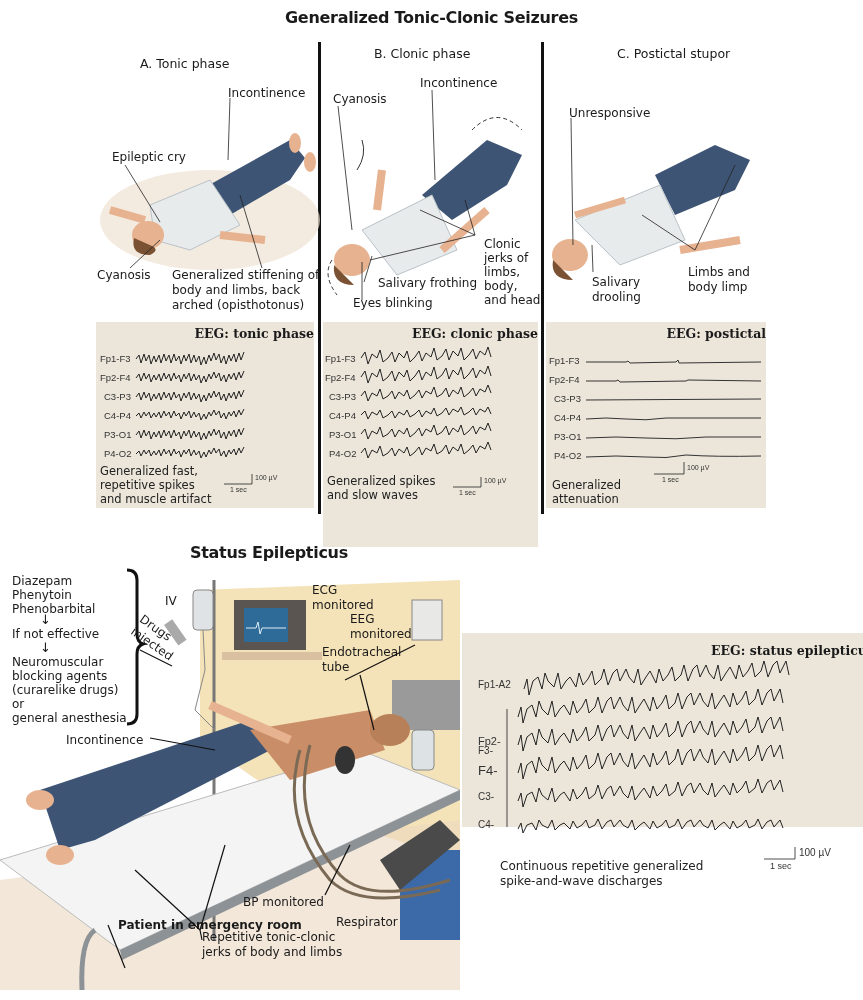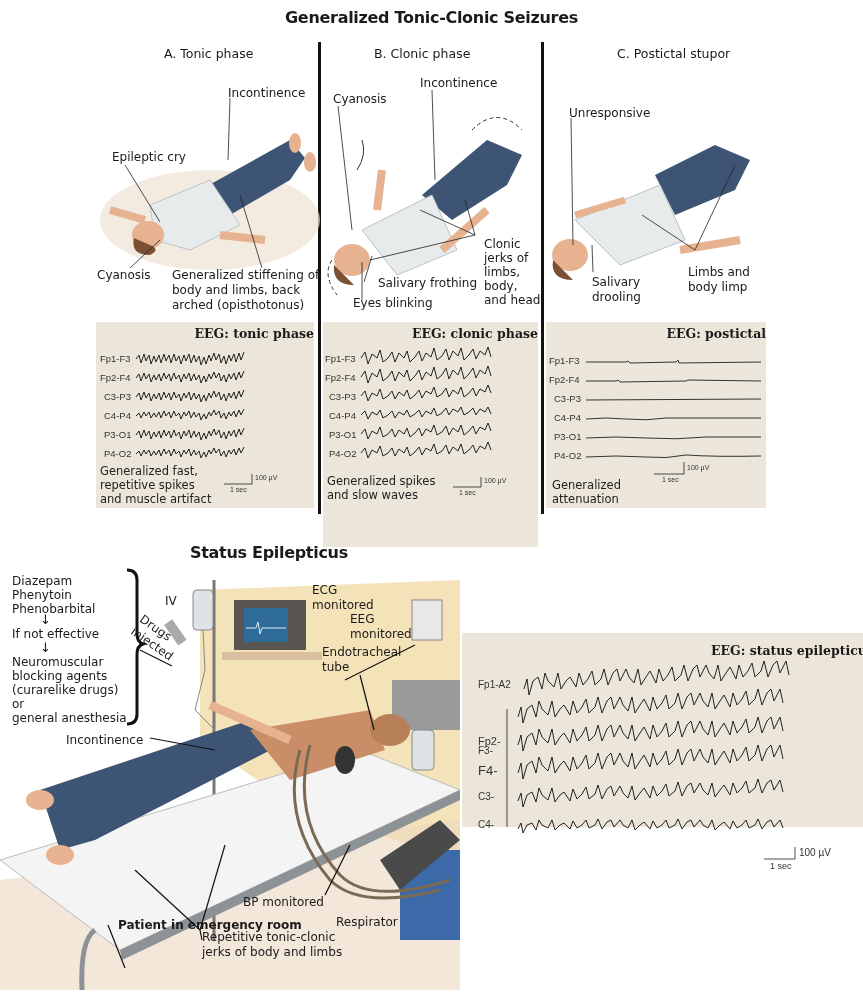--- a/index.html
+++ b/index.html
@@ -15,21 +15,21 @@
   .ch-label { position:absolute; font-family:"Liberation Sans", sans-serif; font-size:9.5px; color:#333; white-space:nowrap; }
   .caption { position:absolute; font-family:"DejaVu Sans", sans-serif; font-size:11.5px; line-height:14px; white-space:pre; color:#222; }
   .scale-lbl { position:absolute; font-family:"Liberation Sans", sans-serif; font-size:7px; color:#333; white-space:nowrap; }
   svg { position:absolute; overflow:visible; }
 </style>
 </head>
 <body>
 
 <div class="abs title" style="left:0;width:863px;top:8px;text-align:center;">Generalized Tonic-Clonic Seizures</div>
 
-<div class="abs subtitle" style="left:140px;top:46px;margin-left:24px;">A. Tonic phase</div>
+<div class="abs subtitle" style="left:140px;top:56px;">A. Tonic phase</div>
 <div class="abs subtitle" style="left:374px;top:46px;">B. Clonic phase</div>
 <div class="abs subtitle" style="left:617px;top:46px;">C. Postictal stupor</div>
 
 <div class="abs divider" style="left:318px;top:42px;height:472px;"></div>
 <div class="abs divider" style="left:541px;top:42px;height:472px;"></div>
 
 <svg style="left:90px;top:110px;" width="225" height="190">
   <ellipse cx="120" cy="110" rx="110" ry="50" fill="#efe3d3" opacity="0.7"></ellipse>
   <path d="M110 80 L200 30 L215 48 L200 70 L140 105 Z" fill="#3d5474"></path>
   <path d="M60 95 L120 70 L150 115 L100 140 L65 130 Z" fill="#e8ebec" stroke="#b9c2c8"></path>
@@ -288,18 +288,20 @@
   <svg style="left:56px;top:42px;" width="316" height="170">
     <g stroke="#222" stroke-width="1" fill="none">
       <path d="M6 14 l3 -10 l2 16 l4 -14 l5 -4 l4 12 l3 -16 l3 8 l6 6 l4 -14 l3 16 l5 -8 l4 -4 l6 10 l3 -14 l4 12 l5 -6 l4 -8 l3 14 l6 -6 l3 -10 l4 16 l5 -12 l4 -4 l3 12 l6 -12 l3 8 l5 6 l4 -14 l3 16 l5 -8 l4 -6 l6 12 l3 -14 l4 12 l5 -6 l4 -8 l3 14 l6 -6 l3 -10 l4 16 l5 -12 l4 -4 l3 12 l6 -12 l3 8 l5 6 l4 -14 l3 16 l5 -8 l4 -6 l6 12 l3 -14 l4 12 l5 -6 l4 -8 l3 14 l6 -6 l3 -10 l4 16 l5 -12 l4 -4 l3 12 l6 -12 l3 14"></path>
       <path d="M0 42 l3 -10 l2 16 l4 -14 l5 -4 l4 12 l3 -16 l3 8 l6 6 l4 -14 l3 16 l5 -8 l4 -4 l6 10 l3 -14 l4 12 l5 -6 l4 -8 l3 14 l6 -6 l3 -10 l4 16 l5 -12 l4 -4 l3 12 l6 -12 l3 8 l5 6 l4 -14 l3 16 l5 -8 l4 -6 l6 12 l3 -14 l4 12 l5 -6 l4 -8 l3 14 l6 -6 l3 -10 l4 16 l5 -12 l4 -4 l3 12 l6 -12 l3 8 l5 6 l4 -14 l3 16 l5 -8 l4 -6 l6 12 l3 -14 l4 12 l5 -6 l4 -8 l3 14 l6 -6 l3 -10 l4 16 l5 -12 l4 -4 l3 12 l6 -12 l3 14"></path>
       <path d="M0 70 l3 -10 l2 16 l4 -14 l5 -4 l4 12 l3 -16 l3 8 l6 6 l4 -14 l3 16 l5 -8 l4 -4 l6 10 l3 -14 l4 12 l5 -6 l4 -8 l3 14 l6 -6 l3 -10 l4 16 l5 -12 l4 -4 l3 12 l6 -12 l3 8 l5 6 l4 -14 l3 16 l5 -8 l4 -6 l6 12 l3 -14 l4 12 l5 -6 l4 -8 l3 14 l6 -6 l3 -10 l4 16 l5 -12 l4 -4 l3 12 l6 -12 l3 8 l5 6 l4 -14 l3 16 l5 -8 l4 -6 l6 12 l3 -14 l4 12 l5 -6 l4 -8 l3 14 l6 -6 l3 -10 l4 16 l5 -12 l4 -4 l3 12 l6 -12 l3 14"></path>
       <path d="M0 98 l3 -10 l2 16 l4 -14 l5 -4 l4 12 l3 -16 l3 8 l6 6 l4 -14 l3 16 l5 -8 l4 -4 l6 10 l3 -14 l4 12 l5 -6 l4 -8 l3 14 l6 -6 l3 -10 l4 16 l5 -12 l4 -4 l3 12 l6 -12 l3 8 l5 6 l4 -14 l3 16 l5 -8 l4 -6 l6 12 l3 -14 l4 12 l5 -6 l4 -8 l3 14 l6 -6 l3 -10 l4 16 l5 -12 l4 -4 l3 12 l6 -12 l3 8 l5 6 l4 -14 l3 16 l5 -8 l4 -6 l6 12 l3 -14 l4 12 l5 -6 l4 -8 l3 14 l6 -6 l3 -10 l4 16 l5 -12 l4 -4 l3 12 l6 -12 l3 14"></path>
       <path d="M0 126 l3 -8 l2 14 l4 -12 l5 -3 l4 10 l3 -14 l3 7 l6 5 l4 -12 l3 14 l5 -7 l4 -3 l6 9 l3 -12 l4 10 l5 -5 l4 -7 l3 12 l6 -5 l3 -9 l4 14 l5 -10 l4 -3 l3 10 l6 -10 l3 7 l5 5 l4 -12 l3 14 l5 -7 l4 -5 l6 10 l3 -12 l4 10 l5 -5 l4 -7 l3 12 l6 -5 l3 -9 l4 14 l5 -10 l4 -3 l3 10 l6 -10 l3 7 l5 5 l4 -12 l3 14 l5 -7 l4 -5 l6 10 l3 -12 l4 10 l5 -5 l4 -7 l3 12 l6 -5 l3 -9 l4 14 l5 -10 l4 -3 l3 10 l6 -10 l3 12"></path>
       <path d="M0 154 l3 -6 l2 10 l4 -8 l5 -2 l4 7 l3 -10 l3 5 l6 3 l4 -8 l3 10 l5 -5 l4 -2 l6 6 l3 -8 l4 7 l5 -3 l4 -5 l3 8 l6 -3 l3 -6 l4 10 l5 -7 l4 -2 l3 7 l6 -7 l3 5 l5 3 l4 -8 l3 10 l5 -5 l4 -3 l6 7 l3 -8 l4 7 l5 -3 l4 -5 l3 8 l6 -3 l3 -6 l4 10 l5 -7 l4 -2 l3 7 l6 -7 l3 5 l5 3 l4 -8 l3 10 l5 -5 l4 -3 l6 7 l3 -8 l4 7 l5 -3 l4 -5 l3 8 l6 -3 l3 -6 l4 10 l5 -7 l4 -2 l3 7 l6 -7 l3 8"></path>
     </g>
   </svg>
+  <div class="caption" style="left:38px;top:226px;font-size:12px;line-height:15px;">Continuous repetitive generalized
+spike-and-wave discharges</div>
   <svg style="left:302px;top:214px;" width="32" height="14">
     <path d="M0 12 L31 12 L31 0" stroke="#222" stroke-width="0.8" fill="none"></path>
   </svg>
   <div class="scale-lbl" style="left:308px;top:228px;font-size:9px;">1 sec</div>
   <div class="scale-lbl" style="left:337px;top:214px;font-size:10px;">100 µV</div>
 </div>
 
 </body></html>

